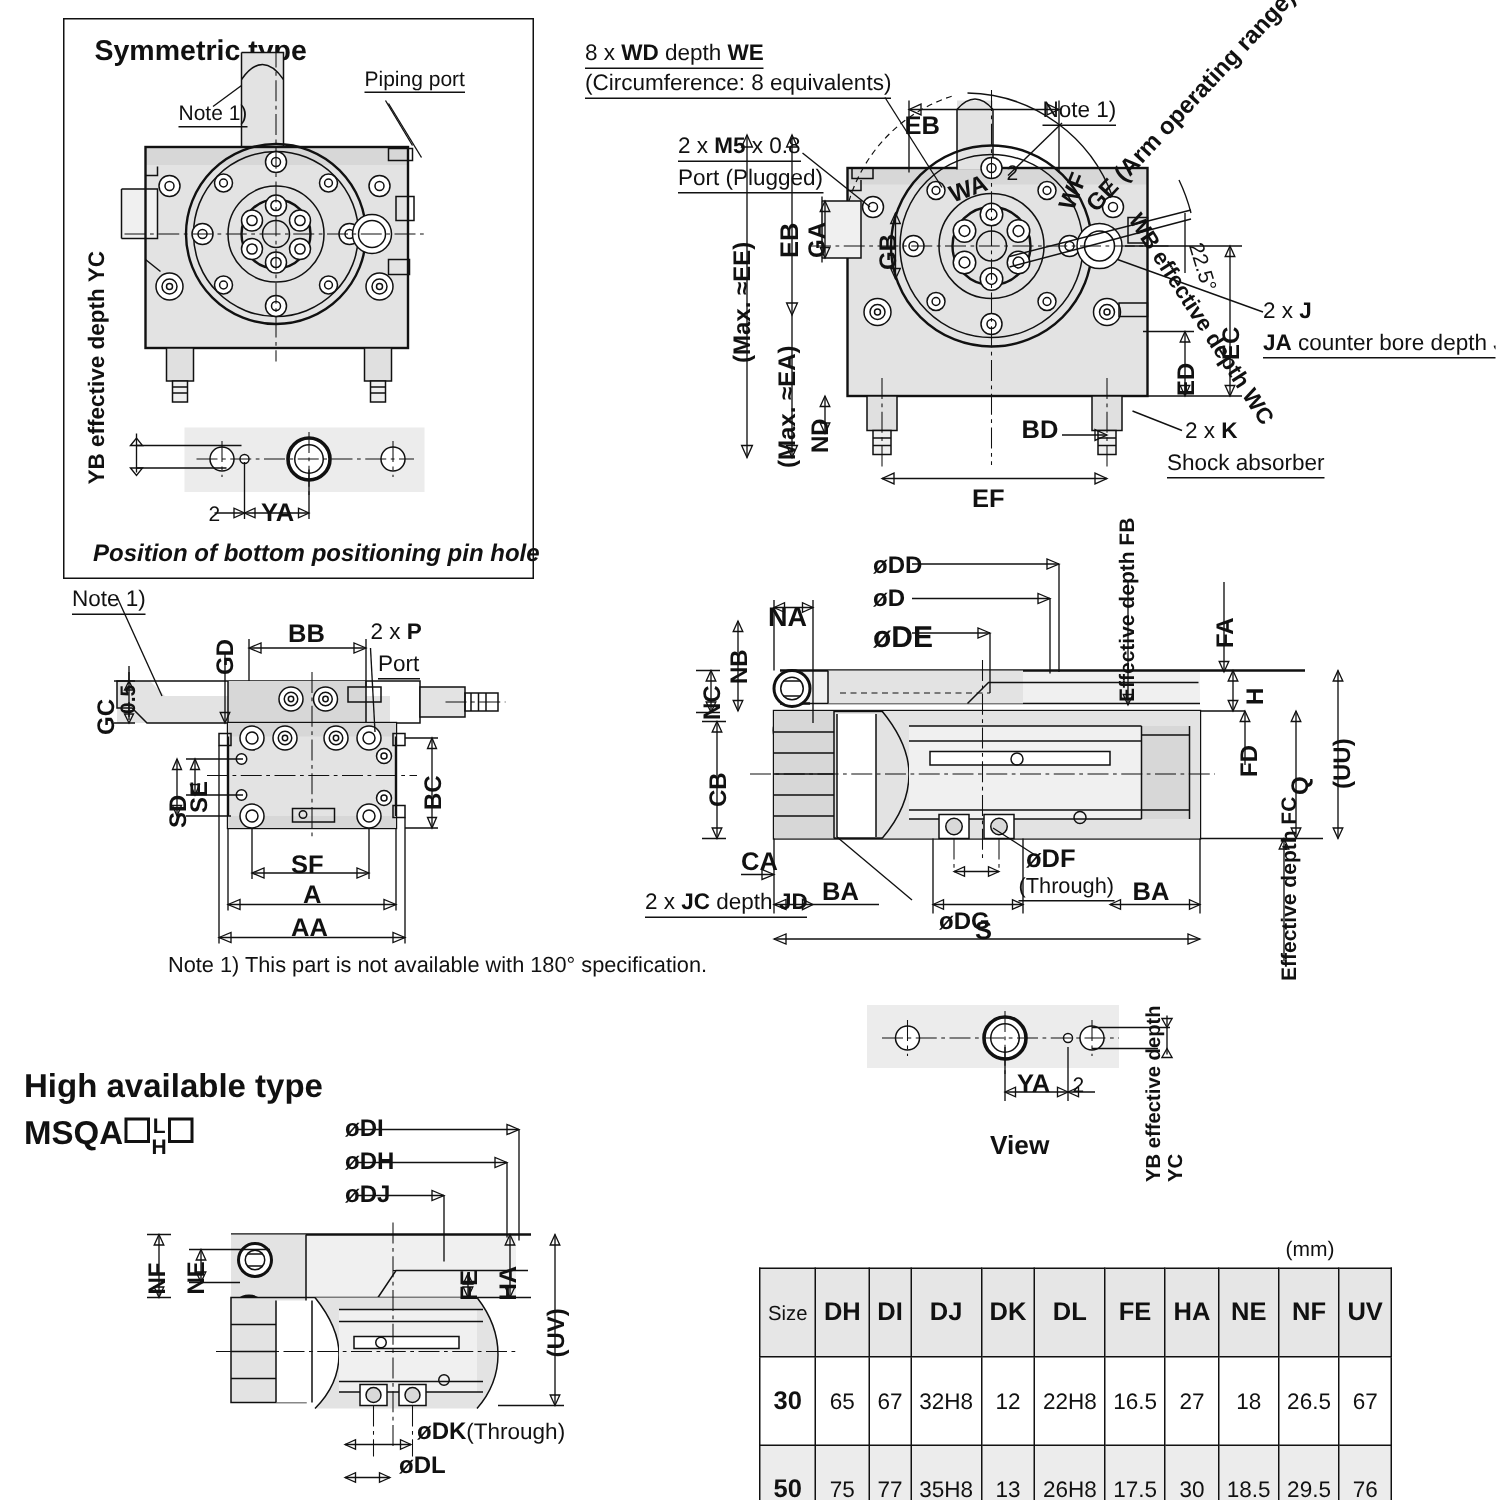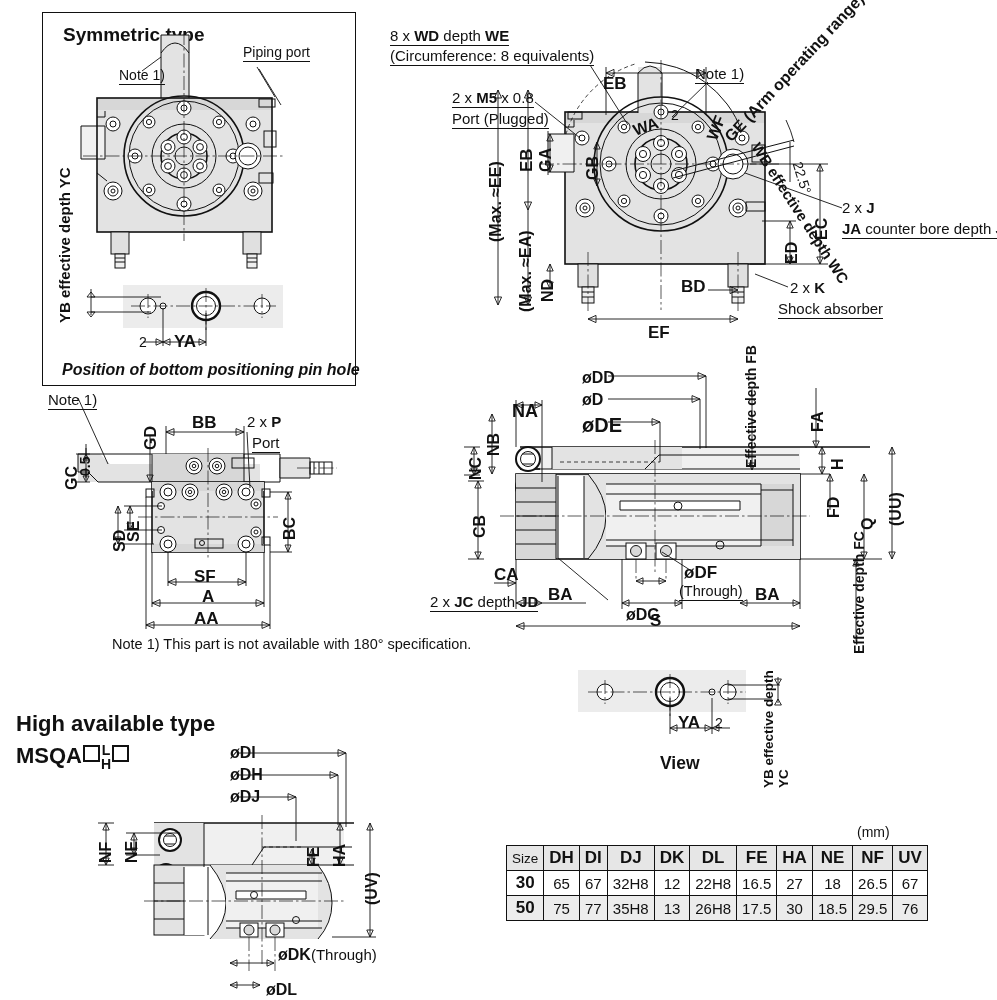--- a/index.html
+++ b/index.html
@@ -21,21 +21,21 @@
   .body-fill3{fill:#f0f0f0;}
   .wh{fill:#ffffff;}
   .ln{stroke:#111;stroke-width:1;fill:none;}
   .ln2{stroke:#111;stroke-width:1.6;fill:none;}
   .dim{stroke:#111;stroke-width:.9;fill:none;}
   .cl{stroke:#111;stroke-width:.7;fill:none;stroke-dasharray:14 3 2.5 3;}
   .dash{stroke:#111;stroke-width:.8;fill:none;stroke-dasharray:4 3;}
   .lead{stroke:#111;stroke-width:.9;fill:none;}
   
   #dim-table{left:506px;top:845px;border-collapse:collapse;font-size:15px;}
-  #dim-table th,#dim-table td{border:1px solid #111;padding:1px 5px;text-align:center;height:22px;}
+  #dim-table th,#dim-table td{border:1px solid #111;padding:18px 5px;text-align:center;height:22px;}
   #dim-table thead th{background:#e6e6e6;font-weight:bold;font-size:17px;}
   #dim-table thead th.sz{font-size:13.5px;font-weight:normal;}
   #dim-table tbody tr:nth-child(odd){background:#fff;}
   #dim-table tbody tr:nth-child(even){background:#ececec;}
   #dim-table tbody td.rowh{font-weight:bold;font-size:17px;}
   #mm-unit{left:857px;top:825px;font-size:14px;}
 </style>
 </head>
 <body>
 
@@ -794,21 +794,21 @@
   <div class="lbl b" style="left:216px;top:62px;font-size:16px;">øDH</div>
   <div class="lbl b" style="left:216px;top:84px;font-size:16px;">øDJ</div>
   <div class="lbl b rot90" style="left:84px;top:158px;font-size:16px;">NF</div>
   <div class="lbl b rot90" style="left:110px;top:158px;font-size:16px;">NE</div>
   <div class="lbl b rot90" style="left:292px;top:162px;font-size:16px;">FE</div>
   <div class="lbl b rot90" style="left:318px;top:162px;font-size:16px;">HA</div>
   <div class="lbl b rot90" style="left:350px;top:200px;font-size:16px;">(UV)</div>
   <div class="lbl b" style="left:264px;top:242px;font-size:16px;">
     <span class="b">øDK</span><span style="font-weight:normal;font-size:15px;">(Through)</span>
   </div>
-  <div class="lbl b" style="left:252px;top:277px;font-size:16px;">øDL</div>
+  <div class="lbl b" style="left:252px;top:265px;font-size:16px;">øDL</div>
 </div>
 
 <div class="lbl" id="mm-unit">(mm)</div>
 <table class="abs" id="dim-table">
   <thead>
     <tr>
         <th class="sz">Size</th>
         <th>DH</th>
         <th>DI</th>
         <th>DJ</th>

